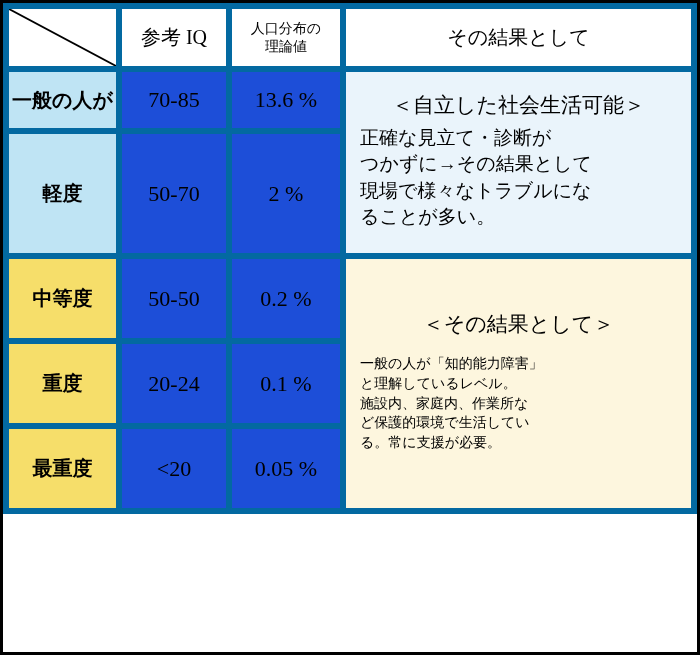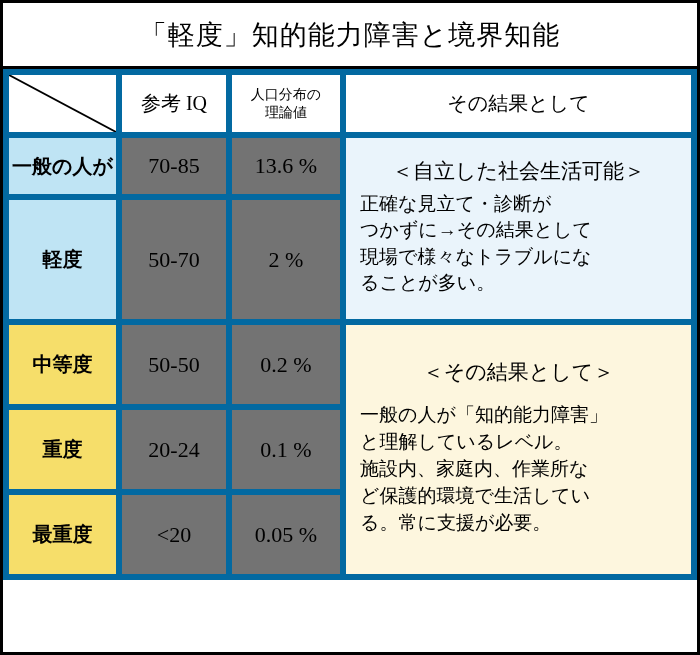--- a/index.html
+++ b/index.html
@@ -79,21 +79,21 @@
   .lbl {
     font-family: "Liberation Sans", "DejaVu Sans", sans-serif;
     font-weight: bold;
     font-size: 20px;
     letter-spacing: 0px;
   }
   .lbl-blue { background: #bfe4f4; }
   .lbl-yellow { background: #f6de6a; }
   .num {
     font-size: 22px;
-    background: #737373;
+    background: #1d4ed8;
   }
   .desc-blue {
     background: #eaf4fb;
   }
   .desc-yellow {
     background: #fdf6de;
   }
   .desc-inner {
     padding: 6px 14px 10px 14px;
     text-align: left;
@@ -102,38 +102,35 @@
     text-align: center;
     font-size: 21px;
     margin-bottom: 6px;
     white-space: nowrap;
   }
   .desc-body {
     font-size: 19px;
     line-height: 1.38;
   }
   .desc-body-center-block {
-    font-size: 19px;
+    font-size: 14px;
     line-height: 1.42;
   }
   .r1 { height: 62px; }
   .r2 { height: 125px; }
   .r3 { height: 85px; }
   .r4 { height: 85px; }
   .r5 { height: 85px; }
   .nowrap { white-space: nowrap; }
 </style>
 </head>
 <body>
 
 <div class="page">
 
-  <div class="title-row">
-    <div class="title-text">「軽度」知的能力障害と境界知能</div>
-  </div>
 
   <table class="tbl">
     <colgroup>
       <col class="col-label">
       <col class="col-iq">
       <col class="col-pop">
       <col class="col-desc">
     </colgroup>
     <tbody>
       <tr class="hdr">

